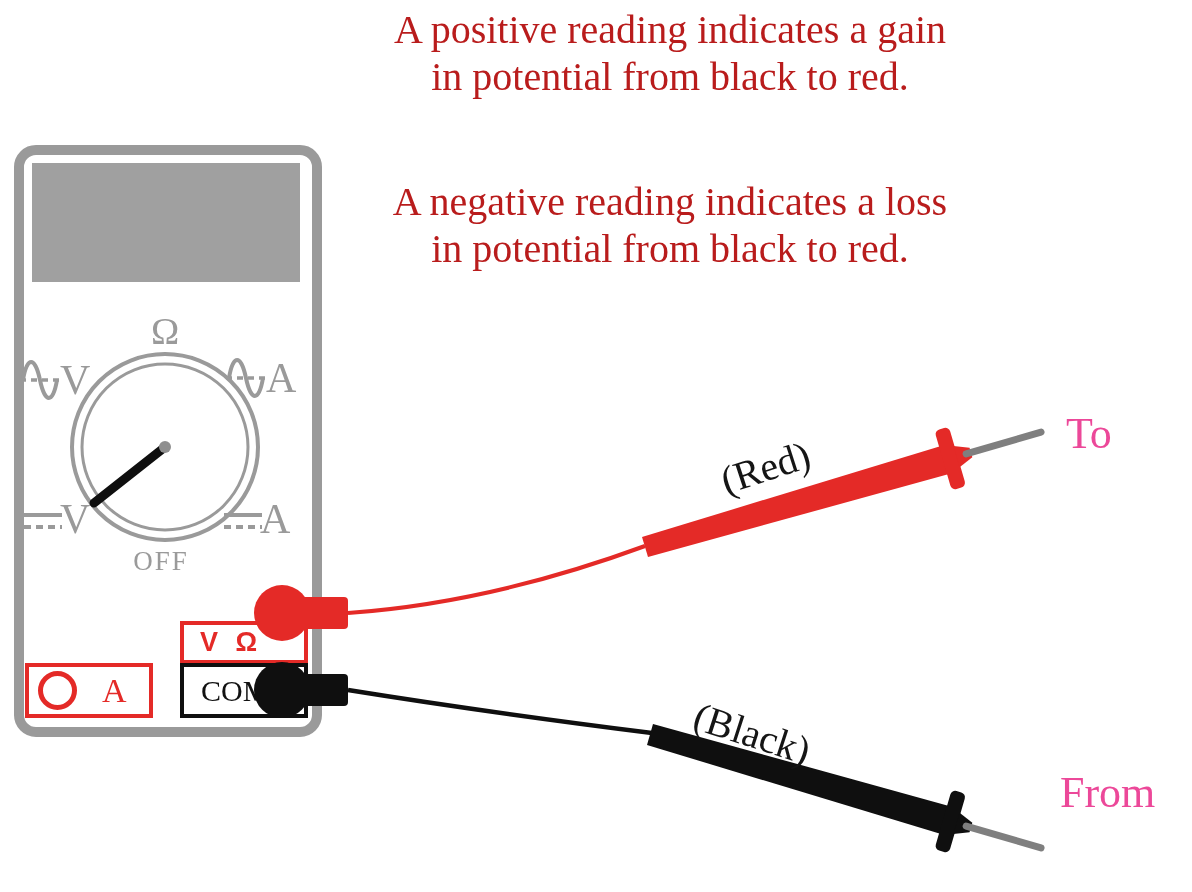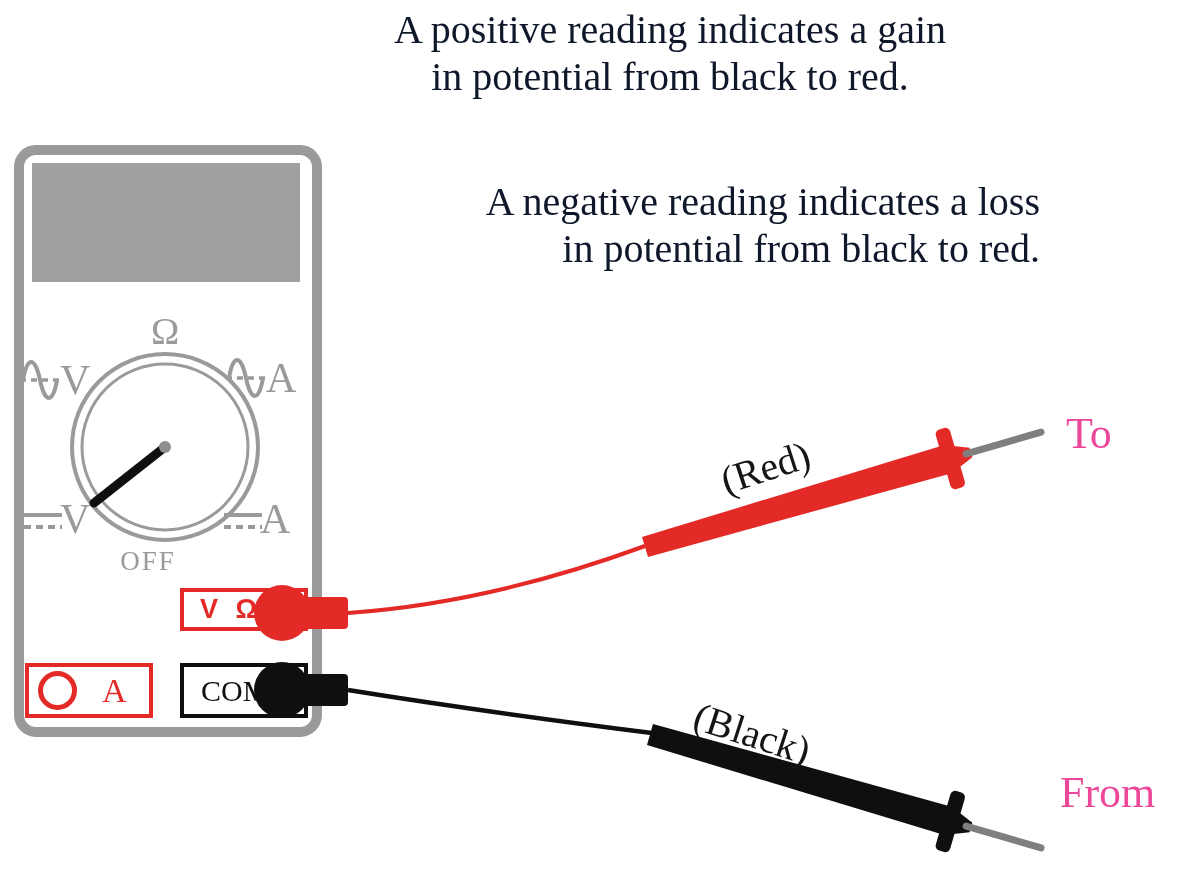--- a/index.html
+++ b/index.html
@@ -8,48 +8,48 @@
     --display-gray:#a0a0a0;
     --probe-tip-gray:#7f7f7f;
     --black:#0f0f0f;
   }
   html,body{margin:0;padding:0;background:#fff;}
   .canvas{
     position:relative;width:1192px;height:892px;background:#ffffff;overflow:hidden;
     font-family:"Liberation Serif", serif;color:#151515;
   }
   
-  .caption{position:absolute;width:740px;text-align:center;font-size:40px;line-height:47px;color:#0f172a;}
+  .caption{position:absolute;width:740px;text-align:center;font-size:40px;line-height:47px;color:#b91c1c;}
   .cap-pos{left:300px;top:6px;}
-  .cap-neg{left:300px;top:178px;text-align:right;}
+  .cap-neg{left:300px;top:178px;}
   
   .meter-body{
     position:absolute;left:14px;top:145px;width:308px;height:592px;
     border:10px solid var(--body-gray);border-radius:22px;box-sizing:border-box;background:#fff;
   }
   .lcd{position:absolute;left:32px;top:163px;width:268px;height:119px;background:var(--display-gray);}
   
   .dial-label{position:absolute;color:var(--body-gray);line-height:1;}
   .omega{left:165px;top:331px;transform:translate(-50%,-50%);font-size:38px;}
-  .off{left:148px;top:561px;transform:translate(-50%,-50%);font-size:27px;letter-spacing:2px;}
+  .off{left:161px;top:561px;transform:translate(-50%,-50%);font-size:27px;letter-spacing:2px;}
   .range{position:absolute;display:flex;align-items:center;color:var(--body-gray);}
   .range-letter{font-size:42px;line-height:1;}
   .ac-v{left:20px;top:354px;}
   .ac-a{left:226px;top:352px;}
   .dc-v{left:24px;top:498px;}
   .dc-a{left:224px;top:498px;}
   .ac-icon{display:block;}
   .dc-icon{display:block;margin-right:-2px;}
   .ac-dash{stroke:var(--body-gray);stroke-width:3.5;stroke-dasharray:6 5;fill:none;}
   .ac-wave{stroke:var(--body-gray);stroke-width:4;fill:none;}
   .dc-solid{stroke:var(--body-gray);stroke-width:4;}
   .dc-dash{stroke:var(--body-gray);stroke-width:4;stroke-dasharray:7 5;}
   
   .jack{position:absolute;box-sizing:border-box;background:#fff;display:flex;align-items:center;}
-  .vohm-jack{left:180px;top:588px;width:128px;height:43px;border:4px solid var(--red);}
+  .vohm-jack{left:180px;top:621px;width:128px;height:43px;border:4px solid var(--red);}
   .vohm-text{margin-left:16px;font-family:"Liberation Sans", sans-serif;font-weight:bold;font-size:27px;letter-spacing:5px;color:var(--red);line-height:1;}
   .com-jack{left:180px;top:663px;width:128px;height:55px;border:4px solid var(--black);}
   .com-text{margin-left:17px;font-size:30px;color:#111;line-height:1;}
   .amp-jack{left:25px;top:663px;width:128px;height:55px;border:4px solid var(--red);}
   .amp-circle{margin-left:9px;width:39px;height:39px;border:5px solid var(--red);border-radius:50%;box-sizing:border-box;}
   .amp-text{margin-left:25px;font-size:34px;color:var(--red);line-height:1;}
   
   .plug-circle{position:absolute;width:56px;height:56px;border-radius:50%;}
   .plug-stem{position:absolute;width:66px;height:32px;border-radius:0 4px 4px 0;}
   .red-bg{background:var(--red);}

